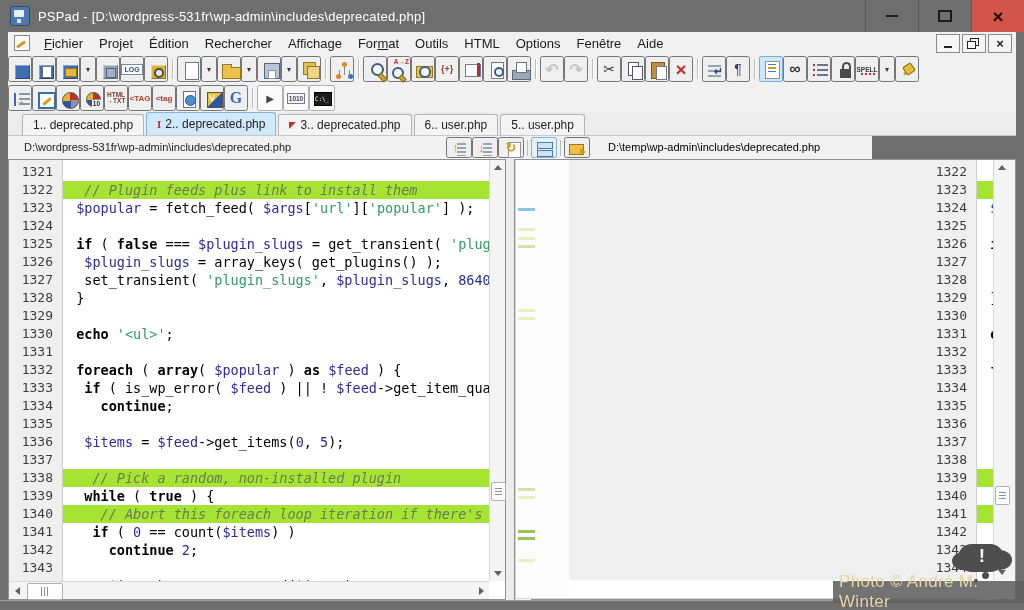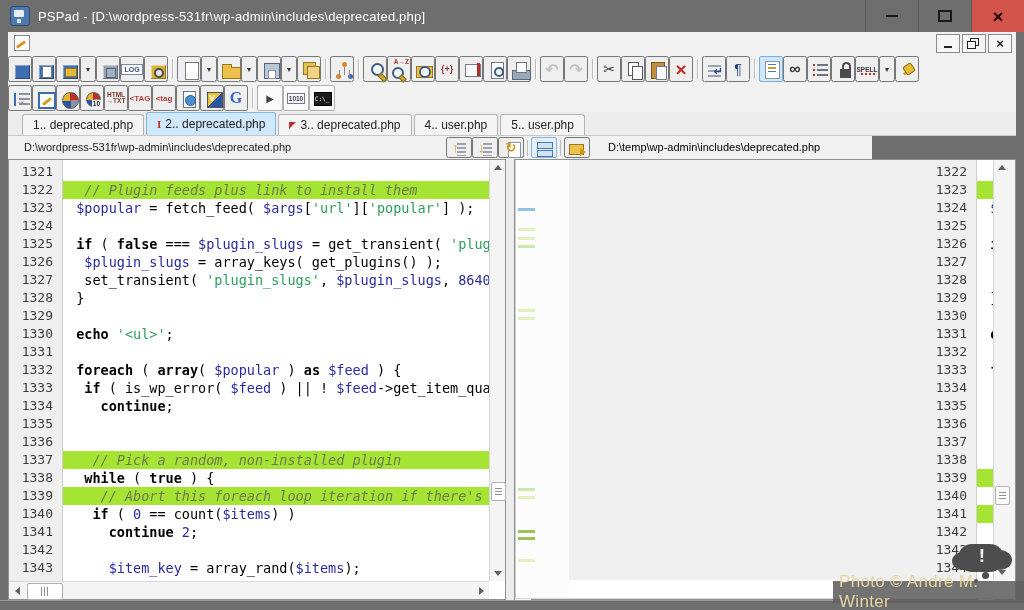--- a/index.html
+++ b/index.html
@@ -206,20 +206,33 @@
       <div class="winbtn min"></div>
       <div class="winbtn max"></div>
       <div class="winbtn close">
           <span>×</span>
         </div>
     </div>
   </div>
 
   <div id="menubar">
     <div id="menu-icon"></div>
+    <div id="menu-items" style="display:flex;">
+        <div class="menu-item"><u>F</u>ichier</div>
+        <div class="menu-item">Projet</div>
+        <div class="menu-item">Édition</div>
+        <div class="menu-item">Rechercher</div>
+        <div class="menu-item">Affichage</div>
+        <div class="menu-item">For<u>m</u>at</div>
+        <div class="menu-item">Outils</div>
+        <div class="menu-item">HTML</div>
+        <div class="menu-item">Options</div>
+        <div class="menu-item">Fenêtre</div>
+        <div class="menu-item">Aide</div>
+      </div>
     <div id="mdi-buttons">
       <div class="mdibtn mmin"></div>
       <div class="mdibtn mrestore"></div>
       <div class="mdibtn mclose">
           <span>×</span>
         </div>
     </div>
   </div>
 
   <div id="toolbar1" class="toolbar">
@@ -392,21 +405,21 @@
       </div>
       <div class="tab active">
         <span class="tab-glyph">I</span>
         <span>2.. deprecated.php</span>
       </div>
       <div class="tab">
         <span class="tab-flag"></span>
         <span>3.. deprecated.php</span>
       </div>
       <div class="tab">
-        <span>4.. user.php</span>
+        <span>6.. user.php</span>
       </div>
       <div class="tab">
         <span>5.. user.php</span>
       </div>
     </div>
 
   <div id="diffheader">
     <div id="path-left">D:\wordpress-531fr\wp-admin\includes\deprecated.php</div>
     <div id="difftools">
         <button class="dtool ic-previous-difference lines">
@@ -467,20 +480,21 @@
           <div class="cline"><span class="tk-p">  </span><span class="tk-v">$plugin_slugs</span><span class="tk-p"> = array_keys( get_plugins() );</span></div>
           <div class="cline"><span class="tk-p">  set_transient( </span><span class="tk-s">'plugin_slugs'</span><span class="tk-p">, </span><span class="tk-v">$plugin_slugs</span><span class="tk-p">, </span><span class="tk-n">86400</span></div>
           <div class="cline"><span class="tk-p"> }</span></div>
           <div class="cline"></div>
           <div class="cline"><span class="tk-p"> </span><span class="tk-k">echo</span><span class="tk-p"> </span><span class="tk-s">'&lt;ul&gt;'</span><span class="tk-p">;</span></div>
           <div class="cline"></div>
           <div class="cline"><span class="tk-p"> </span><span class="tk-k">foreach</span><span class="tk-p"> ( </span><span class="tk-k">array</span><span class="tk-p">( </span><span class="tk-v">$popular</span><span class="tk-p"> ) </span><span class="tk-k">as</span><span class="tk-p"> </span><span class="tk-v">$feed</span><span class="tk-p"> ) {</span></div>
           <div class="cline"><span class="tk-p">  </span><span class="tk-k">if</span><span class="tk-p"> ( is_wp_error( </span><span class="tk-v">$feed</span><span class="tk-p"> ) || ! </span><span class="tk-v">$feed</span><span class="tk-p">-&gt;get_item_quantity() )</span></div>
           <div class="cline"><span class="tk-p">    </span><span class="tk-k">continue</span><span class="tk-p">;</span></div>
           <div class="cline"></div>
+          <div class="cline"><span class="tk-p">  </span><span class="tk-v">$items</span><span class="tk-p"> = </span><span class="tk-v">$feed</span><span class="tk-p">-&gt;get_items(</span><span class="tk-n">0</span><span class="tk-p">, </span><span class="tk-n">5</span><span class="tk-p">);</span></div>
           <div class="cline"></div>
           <div class="cline hl"><span class="tk-c">   // Pick a random, non-installed plugin</span></div>
           <div class="cline"><span class="tk-p">  </span><span class="tk-k">while</span><span class="tk-p"> ( </span><span class="tk-k">true</span><span class="tk-p"> ) {</span></div>
           <div class="cline hl"><span class="tk-c">    // Abort this foreach loop iteration if there's no plugins left of the type</span></div>
           <div class="cline"><span class="tk-p">   </span><span class="tk-k">if</span><span class="tk-p"> ( </span><span class="tk-n">0</span><span class="tk-p"> == count(</span><span class="tk-v">$items</span><span class="tk-p">) )</span></div>
           <div class="cline"><span class="tk-p">     </span><span class="tk-k">continue</span><span class="tk-p"> </span><span class="tk-n">2</span><span class="tk-p">;</span></div>
           <div class="cline"></div>
           <div class="cline"><span class="tk-p">     </span><span class="tk-v">$item_key</span><span class="tk-p"> = array_rand(</span><span class="tk-v">$items</span><span class="tk-p">);</span></div>
         </div>
       <div class="vscroll" id="vs-l">

